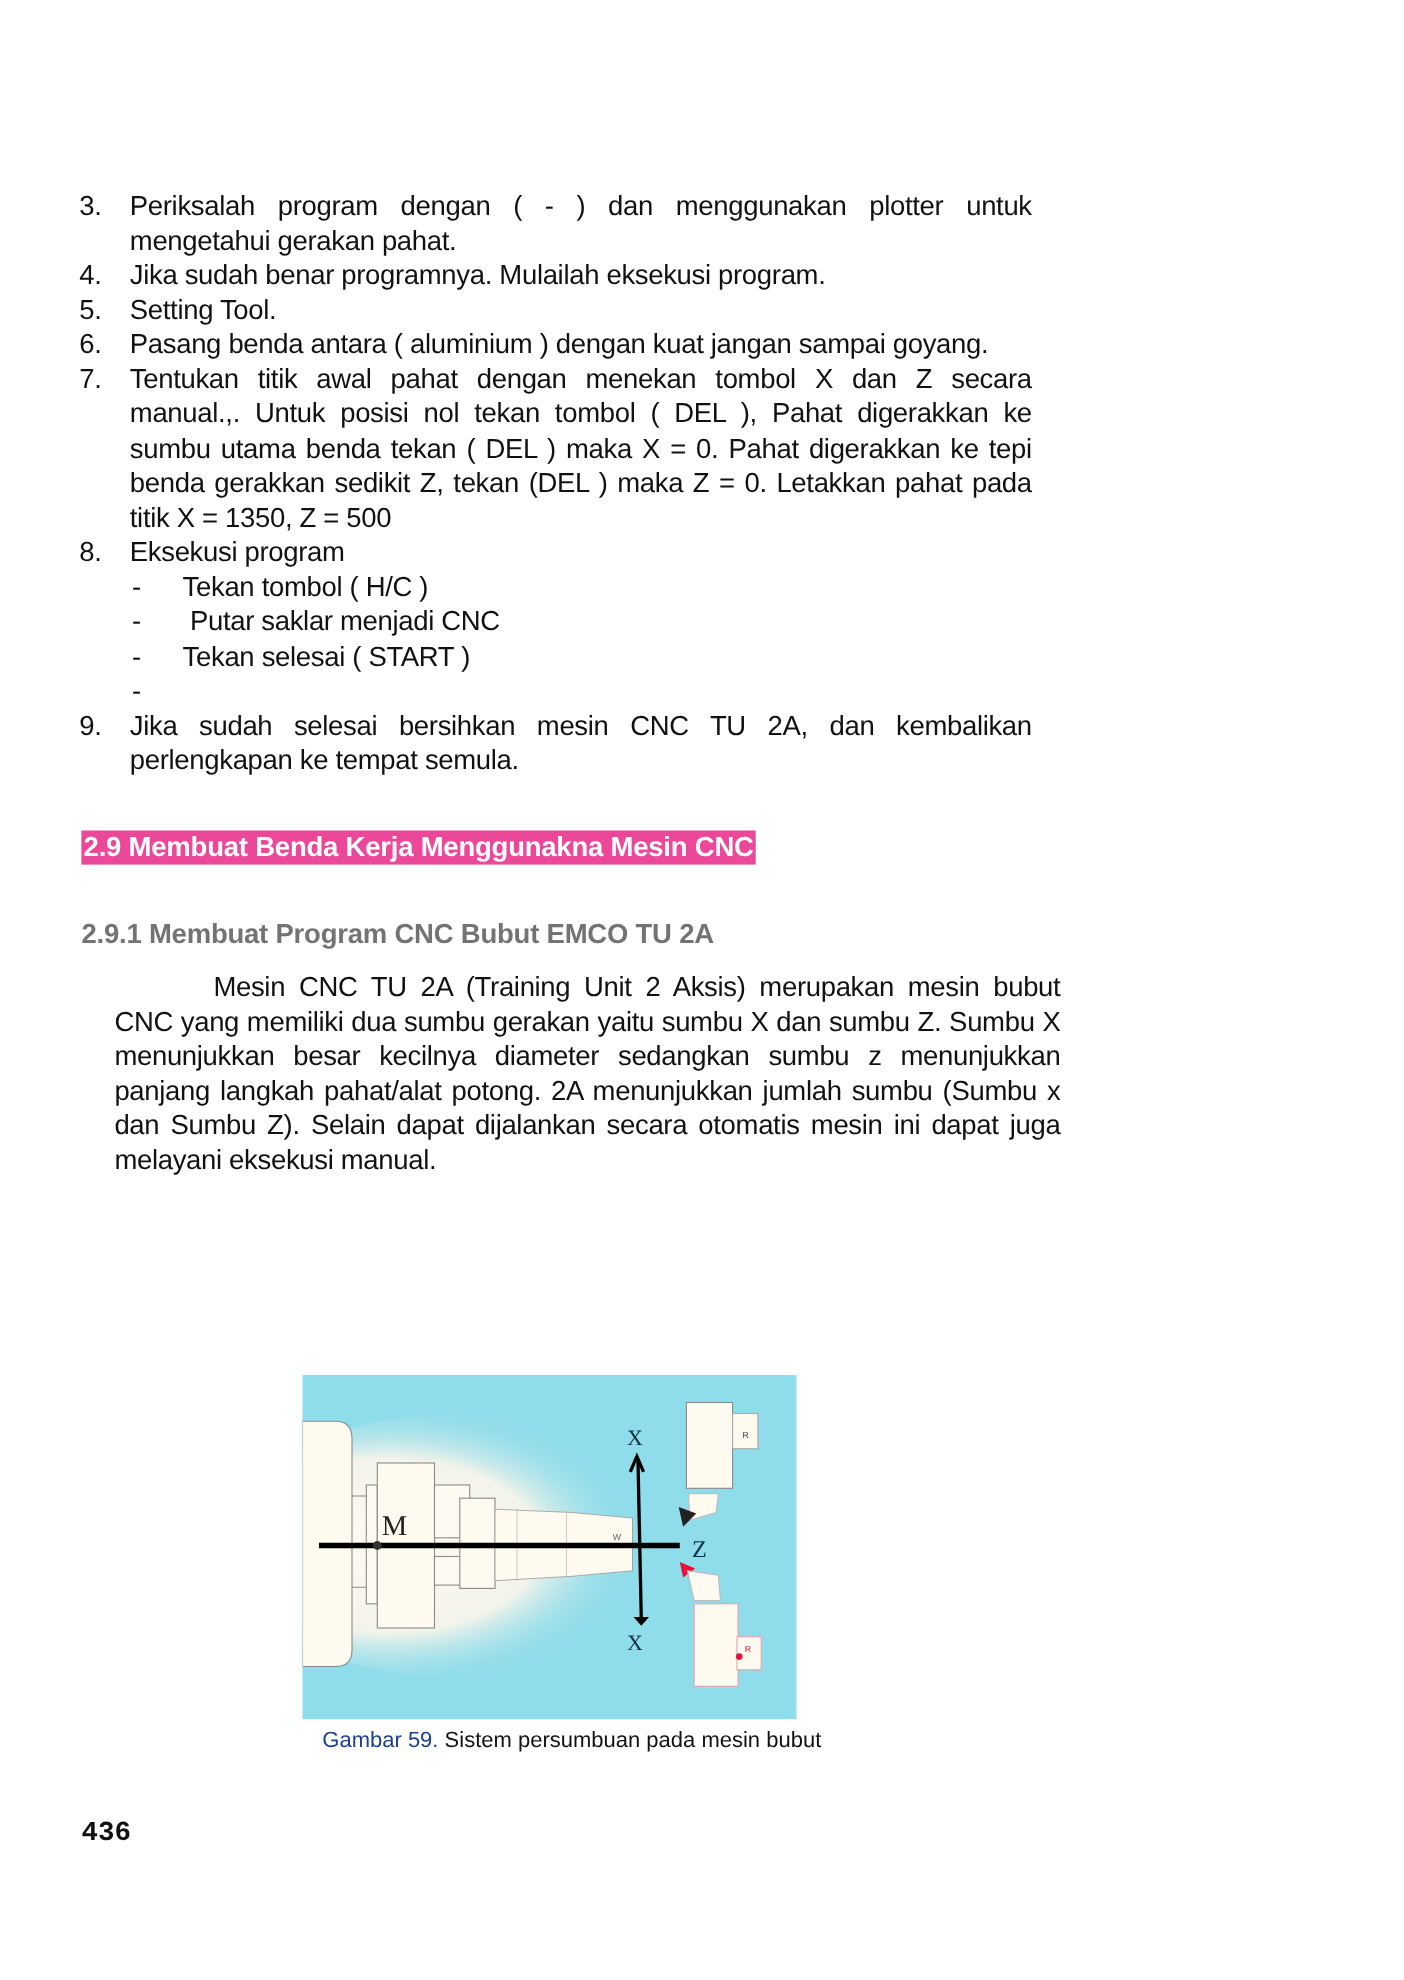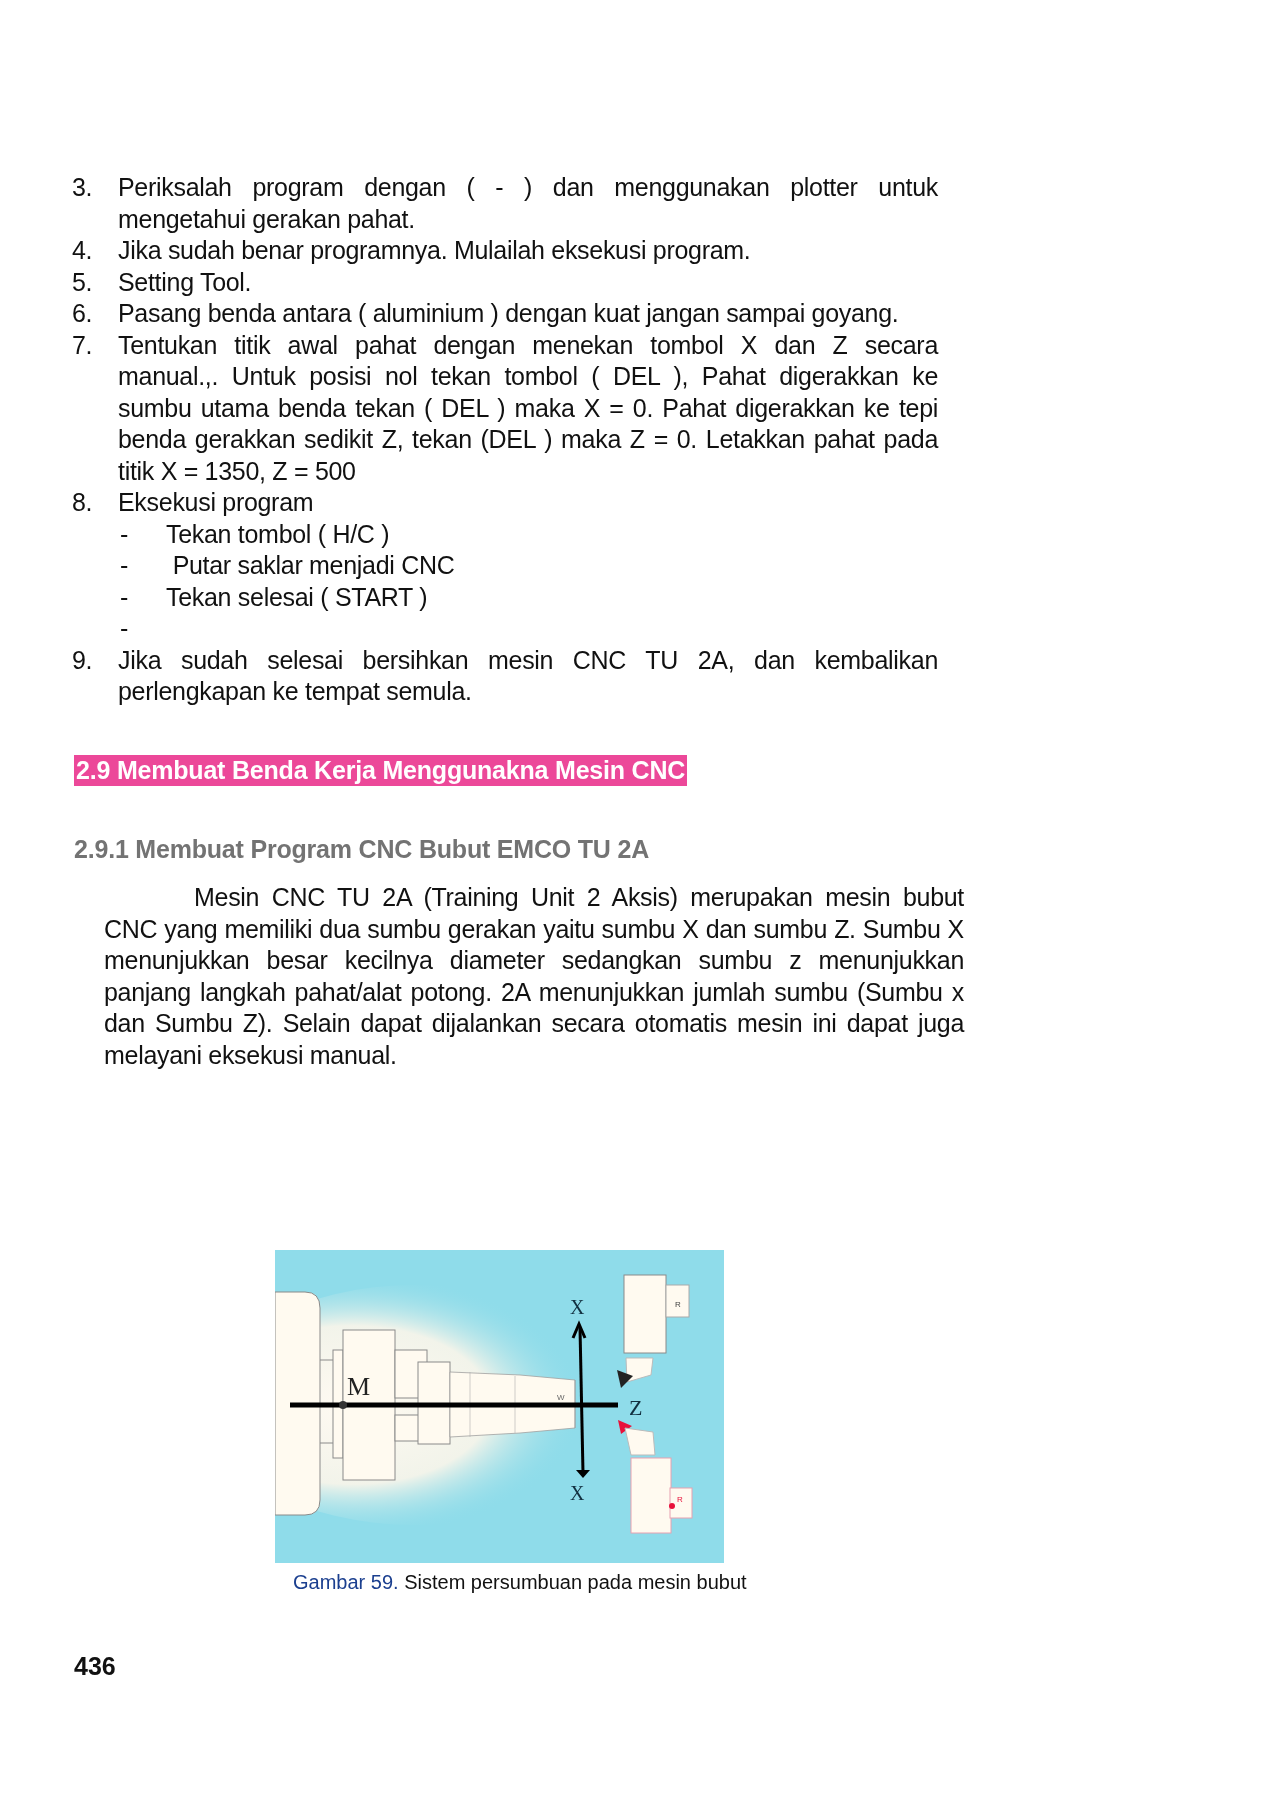--- a/index.html
+++ b/index.html
@@ -118,20 +118,21 @@
       color: #1b3f8f;
       font-weight: normal;
     }
     .page-number {
       position: absolute;
       left: 74px;
       top: 1652px;
       font-size: 25px;
       font-weight: bold;
       color: #111111;
+      font-family: Liberation Mono, monospace;
     }
   </style>
 </head>
 <body>
 
 <div class="page">
 
   <div class="steps body-text">
     <div class="step">
       <span class="step-num">3.</span>

